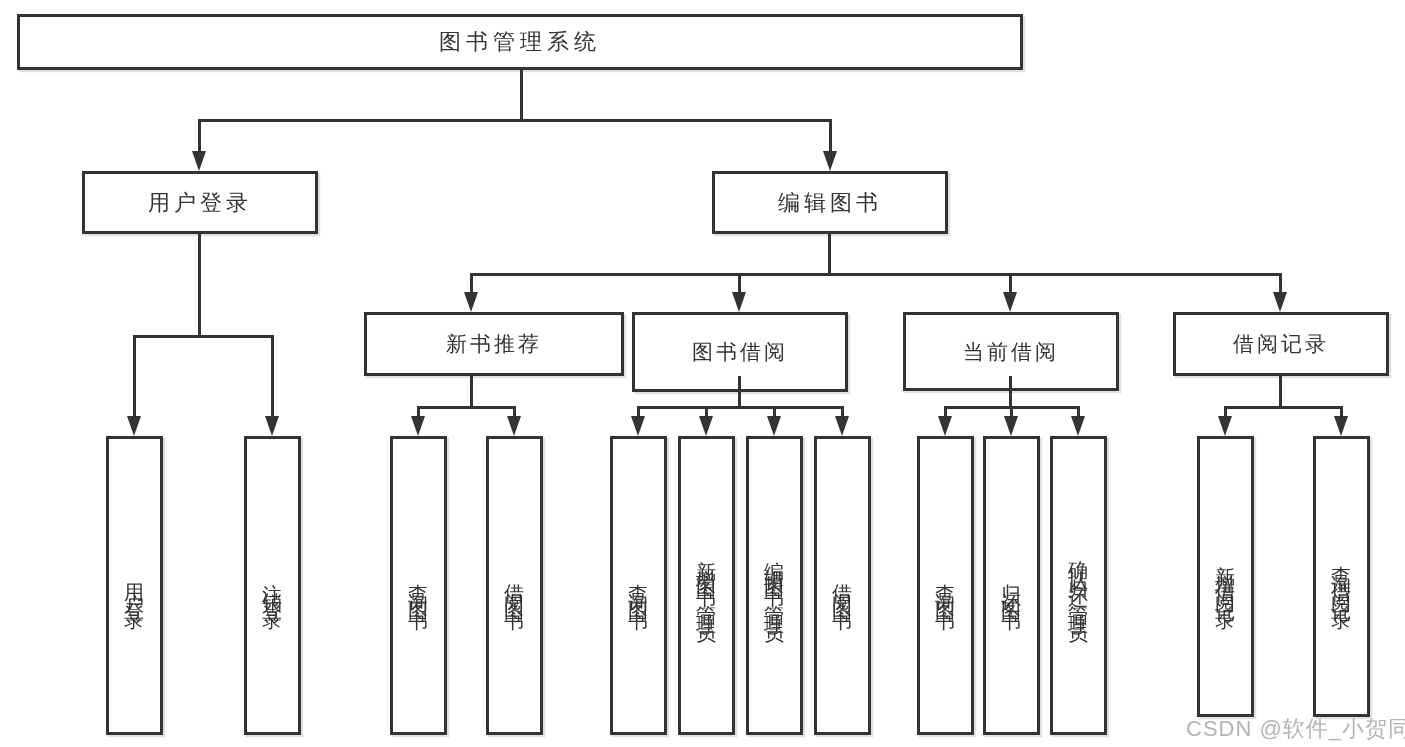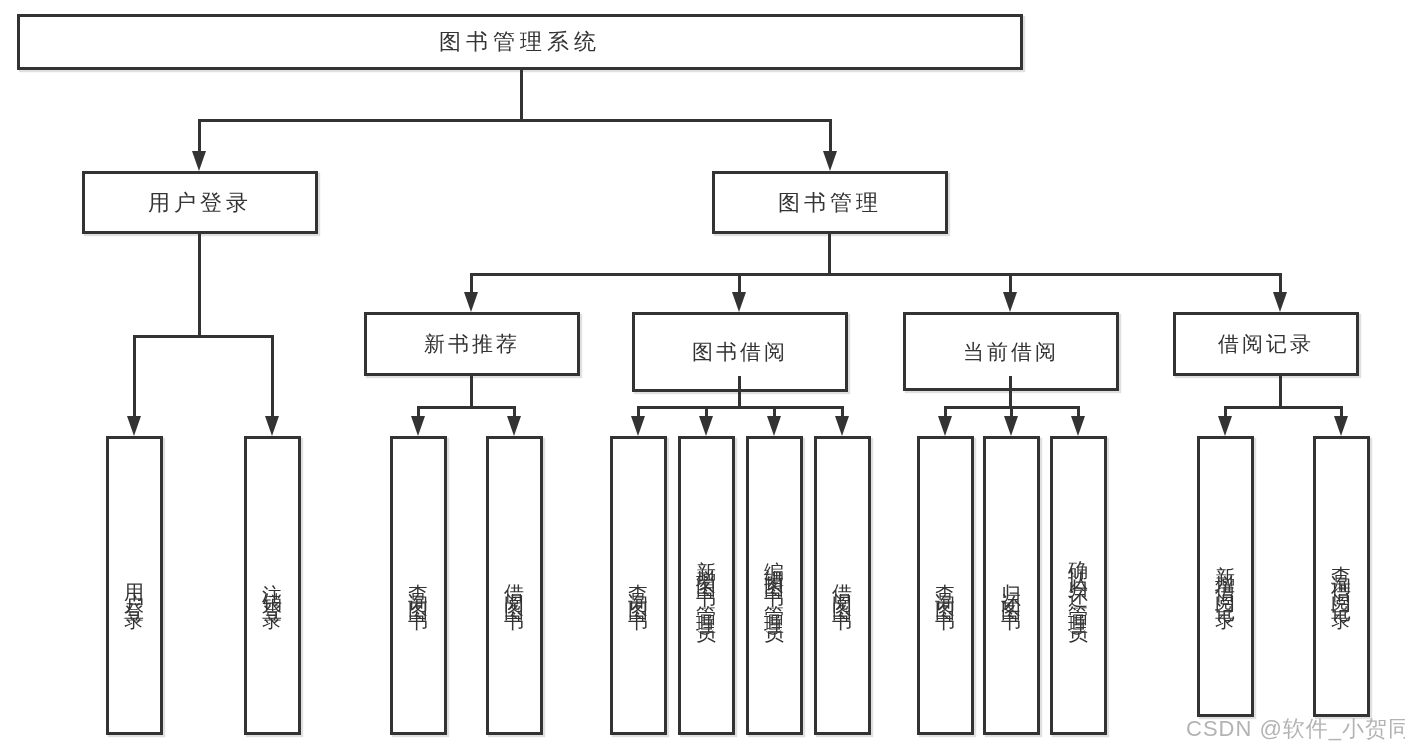--- a/index.html
+++ b/index.html
@@ -62,51 +62,51 @@
   <div class="line" style="left:198px;top:119px;width:634px;height:3px"></div>
   <div class="line" style="left:198px;top:119px;width:3px;height:33px"></div>
   <div class="line" style="left:829px;top:119px;width:3px;height:33px"></div>
   <div class="ah" style="left:192px;top:151px"></div>
   <div class="ah" style="left:823px;top:151px"></div>
 
   <div class="hbox" style="left:82px;top:171px;width:236px;height:63px">
     <span class="l2-label">用户登录</span>
   </div>
   <div class="hbox" style="left:712px;top:171px;width:236px;height:63px">
-    <span class="l2-label">图书管理</span>
+    <span class="l2-label">编辑图书</span>
   </div>
 
   <div class="line" style="left:198px;top:234px;width:3px;height:101px"></div>
   <div class="line" style="left:133px;top:335px;width:141px;height:3px"></div>
   <div class="line" style="left:133px;top:335px;width:3px;height:82px"></div>
   <div class="line" style="left:271px;top:335px;width:3px;height:82px"></div>
   <div class="ah" style="left:127px;top:416px"></div>
   <div class="ah" style="left:265px;top:416px"></div>
 
   <div class="line" style="left:828px;top:234px;width:3px;height:39px"></div>
   <div class="line" style="left:470px;top:273px;width:812px;height:3px"></div>
   <div class="line" style="left:470px;top:273px;width:3px;height:20px"></div>
   <div class="line" style="left:738px;top:273px;width:3px;height:20px"></div>
   <div class="line" style="left:1009px;top:273px;width:3px;height:20px"></div>
   <div class="line" style="left:1279px;top:273px;width:3px;height:20px"></div>
   <div class="ah" style="left:464px;top:292px"></div>
   <div class="ah" style="left:732px;top:292px"></div>
   <div class="ah" style="left:1003px;top:292px"></div>
   <div class="ah" style="left:1273px;top:292px"></div>
 
-  <div class="hbox" style="left:364px;top:312px;width:216px;height:64px">
+  <div class="hbox" style="left:364px;top:312px;width:260px;height:64px">
     <span class="l3-label">新书推荐</span>
   </div>
   <div class="hbox" style="left:632px;top:312px;width:216px;height:80px">
     <span class="l3-label">图书借阅</span>
   </div>
   <div class="hbox" style="left:903px;top:312px;width:216px;height:79px">
     <span class="l3-label">当前借阅</span>
   </div>
-  <div class="hbox" style="left:1173px;top:312px;width:186px;height:64px">
+  <div class="hbox" style="left:1173px;top:312px;width:216px;height:64px">
     <span class="l3-label">借阅记录</span>
   </div>
 
   <div class="line" style="left:470px;top:376px;width:3px;height:30px"></div>
   <div class="line" style="left:417px;top:406px;width:99px;height:3px"></div>
   <div class="line" style="left:417px;top:406px;width:3px;height:11px"></div>
   <div class="line" style="left:513px;top:406px;width:3px;height:11px"></div>
   <div class="ah" style="left:411px;top:416px"></div>
   <div class="ah" style="left:507px;top:416px"></div>
 

